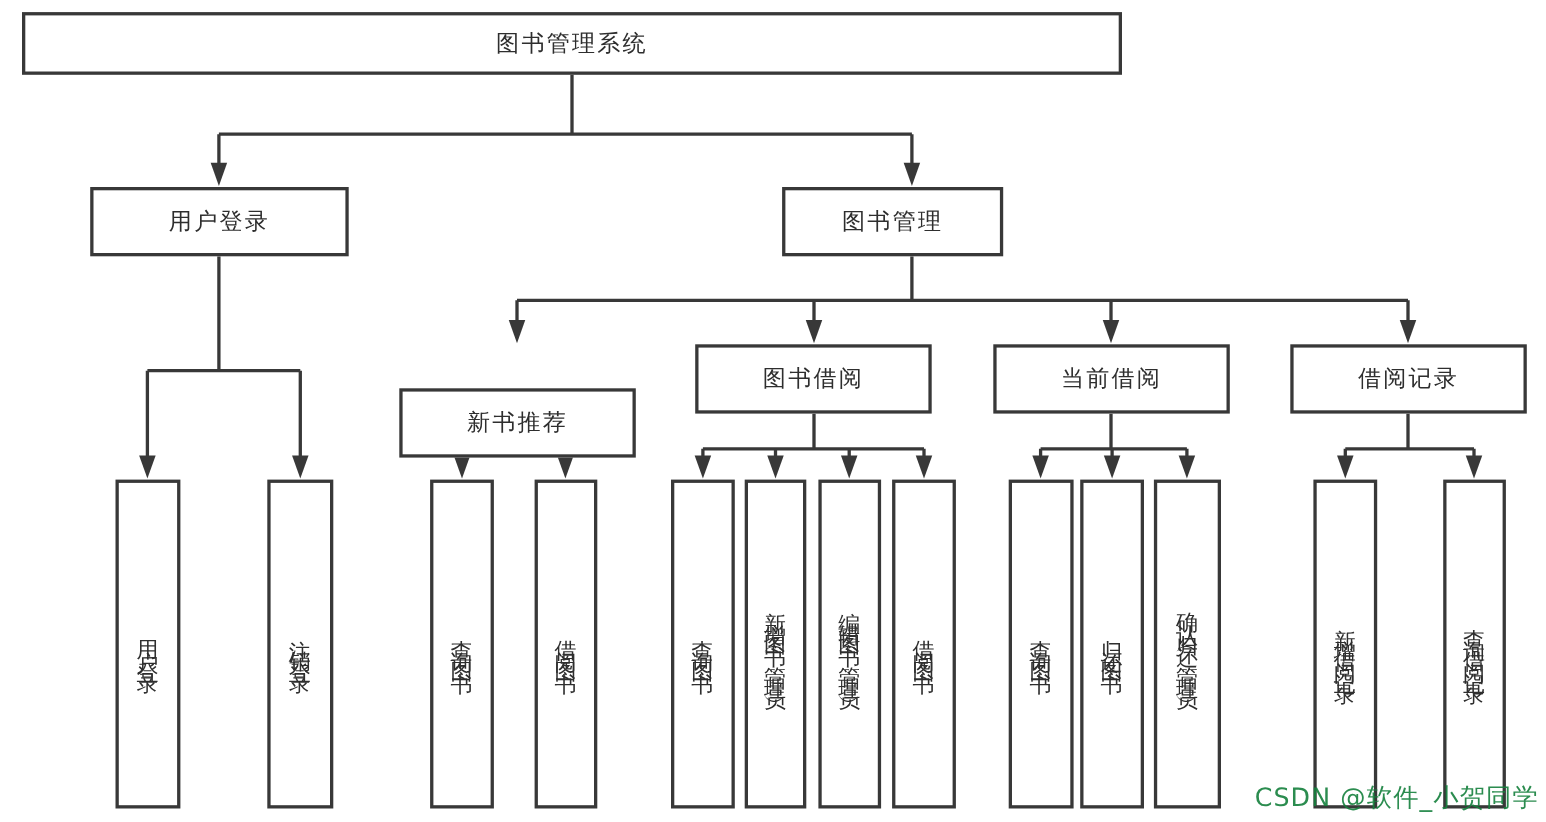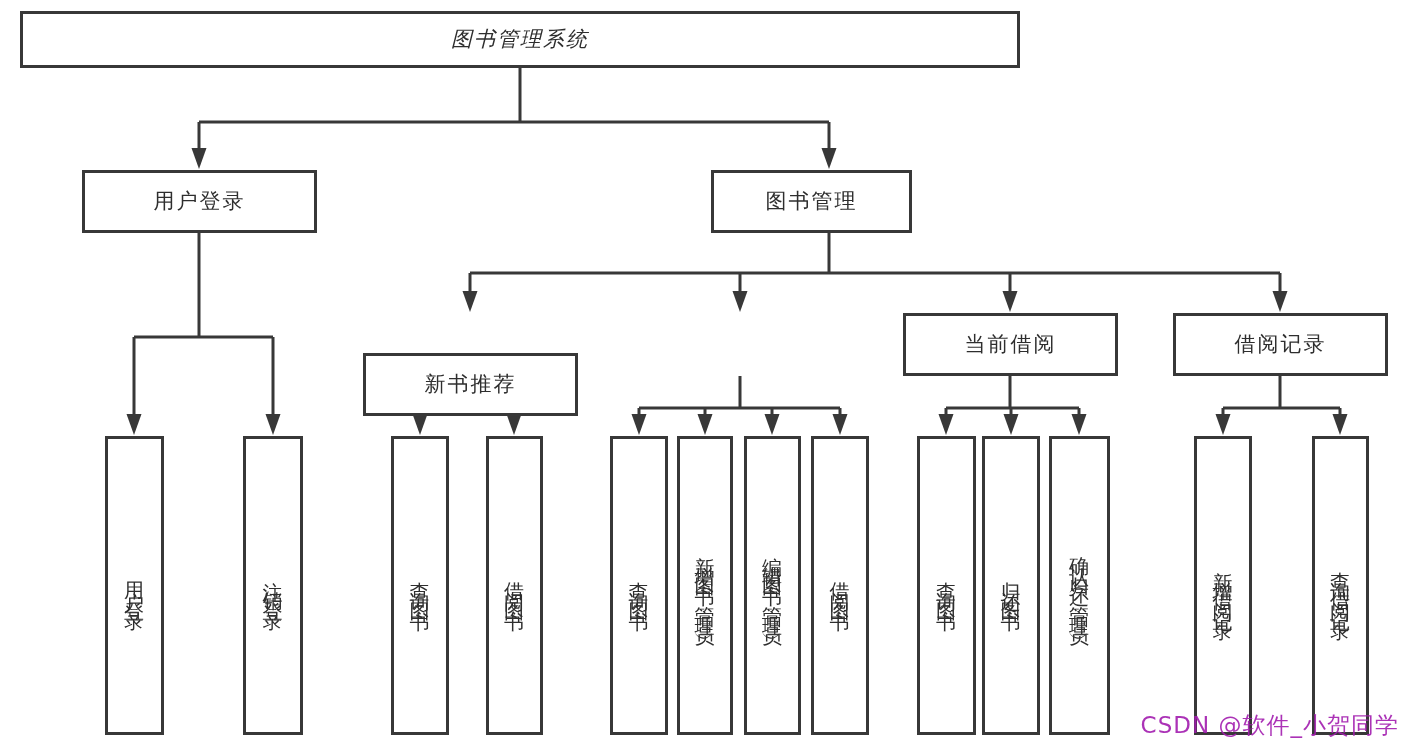--- a/index.html
+++ b/index.html
@@ -41,21 +41,21 @@
   .box.v {
     writing-mode: vertical-rl;
     font-size: 20px;
     letter-spacing: 10px;
   }
   .watermark {
     position: absolute;
     right: 6px;
     bottom: 6px;
     font-size: 23px;
-    color: #a21caf;
+    color: #15803d;
     opacity: 0.9;
     letter-spacing: 1px;
     z-index: 3;
     white-space: nowrap;
   }
 </style>
 </head>
 <body>
 
 <div class="stage">
@@ -93,26 +93,27 @@
       <polygon points="764.5,414 779.5,414 772,435"></polygon>
       <polygon points="832.5,414 847.5,414 840,435"></polygon>
       <polygon points="938.5,414 953.5,414 946,435"></polygon>
       <polygon points="1003.5,414 1018.5,414 1011,435"></polygon>
       <polygon points="1071.5,414 1086.5,414 1079,435"></polygon>
       <polygon points="1215.5,414 1230.5,414 1223,435"></polygon>
       <polygon points="1332.5,414 1347.5,414 1340,435"></polygon>
     </g>
   </svg>
 
-  <div class="box h" style="left:20px; top:11px; width:1000px; height:57px;font-style:italic;">图书管理系统</div>
+  <div class="box h" style="left:20px; top:11px; width:1000px; height:57px;">图书管理系统</div>
 
   <div class="box h" style="left:82px; top:170px; width:235px; height:63px;">用户登录</div>
   <div class="box h" style="left:711px; top:170px; width:201px; height:63px;">图书管理</div>
 
   <div class="box h" style="left:363px; top:313px; width:215px; height:63px;margin-top:40px;">新书推荐</div>
+  <div class="box h" style="left:632px; top:313px; width:215px; height:63px;">图书借阅</div>
   <div class="box h" style="left:1173px; top:313px; width:215px; height:63px;">借阅记录</div>
   <div class="box h" style="left:903px; top:313px; width:215px; height:63px;">当前借阅</div>
 
   <div class="box v" style="left:105px; top:436px; width:59px; height:299px;">用户登录</div>
   <div class="box v" style="left:243px; top:436px; width:60px; height:299px;">注销登录</div>
 
   <div class="box v" style="left:391px; top:436px; width:58px; height:299px;">查询图书</div>
   <div class="box v" style="left:486px; top:436px; width:57px; height:299px;">借阅图书</div>
 
   <div class="box v" style="left:610px; top:436px; width:58px; height:299px;">查询图书</div>

